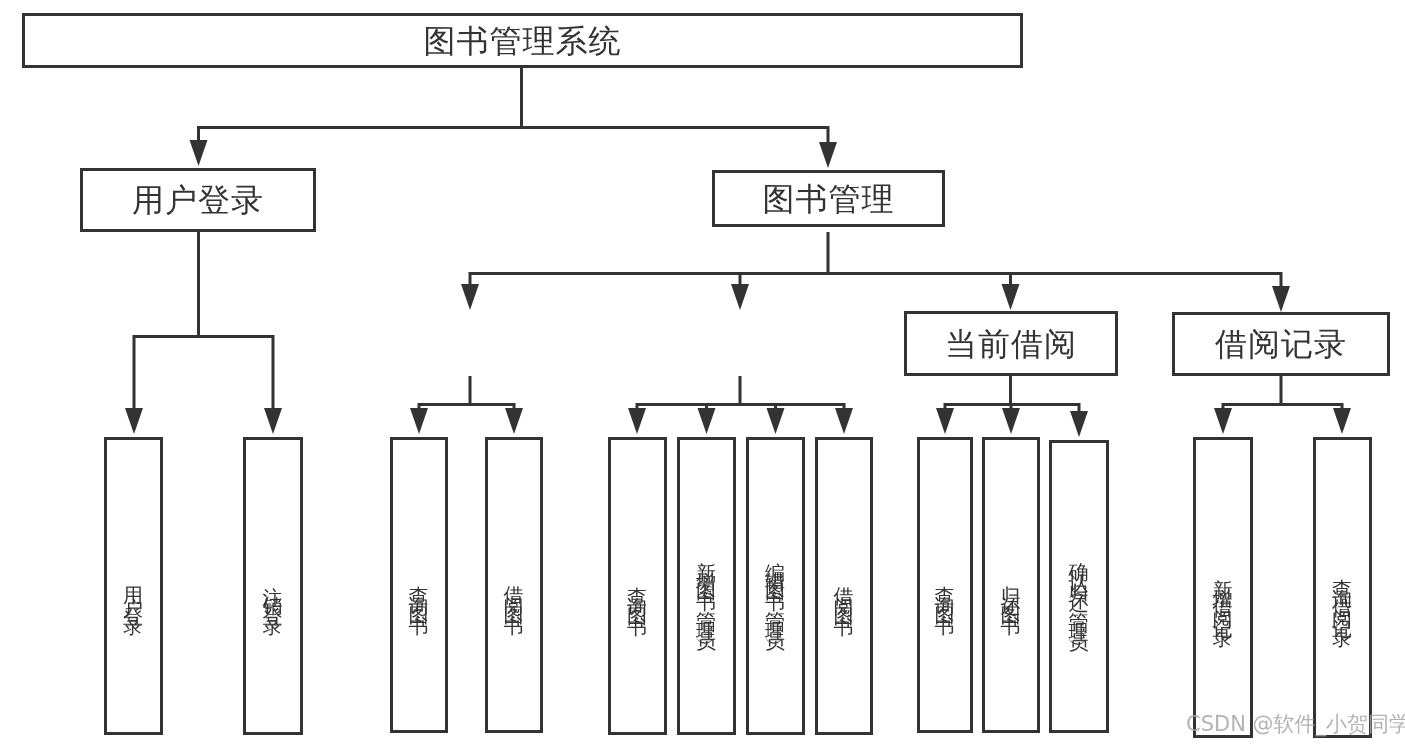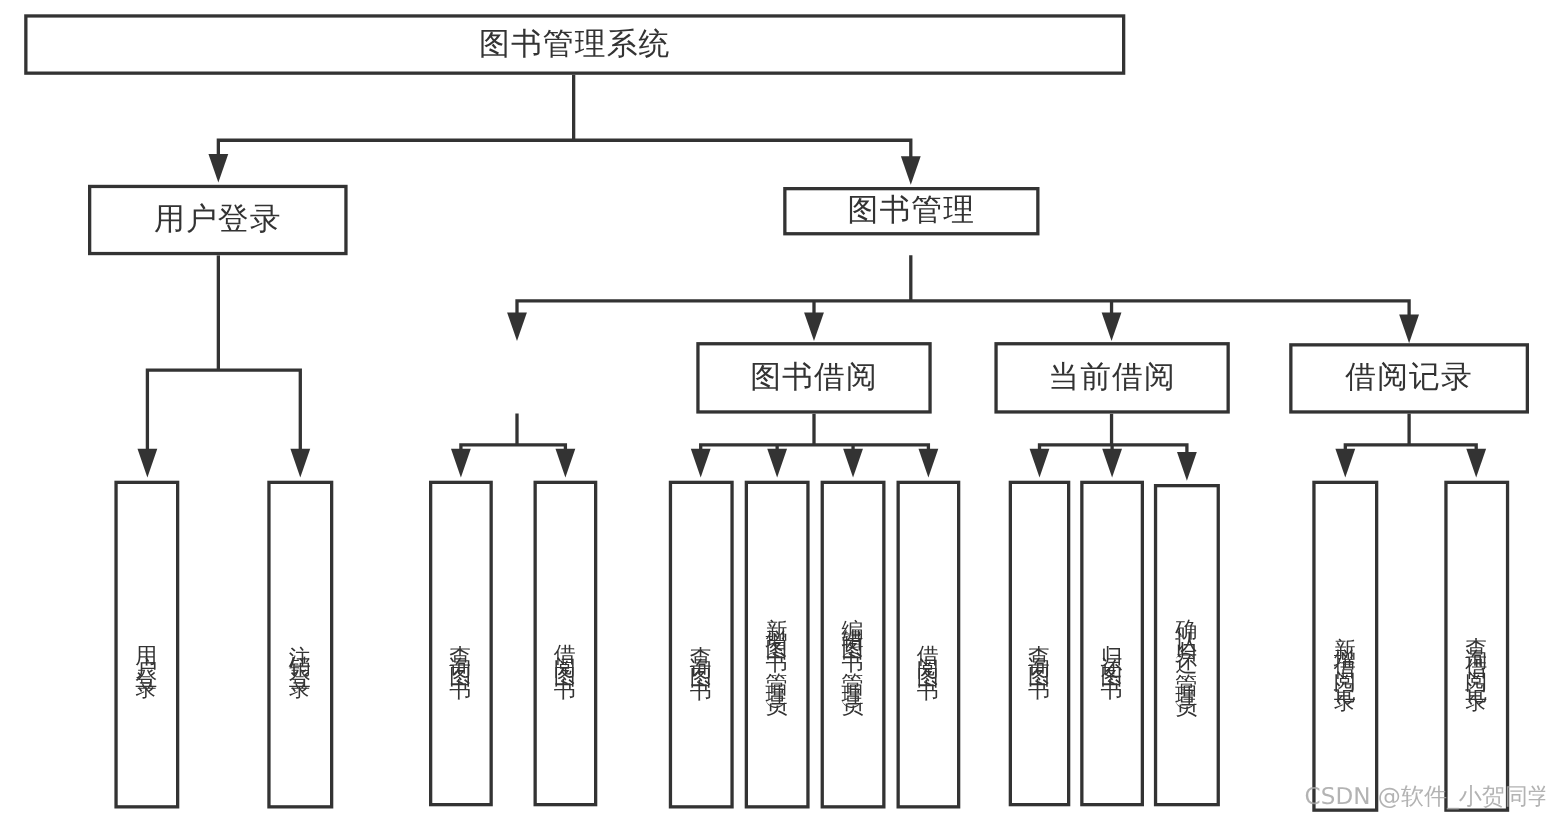--- a/index.html
+++ b/index.html
@@ -26,21 +26,21 @@
     box-sizing: border-box;
     border: 3px solid #333333;
     background: #ffffff;
     color: #333333;
     display: flex;
     align-items: center;
     justify-content: center;
     text-align: center;
   }
   .node.h {
-    font-size: 28px;
+    font-size: 32px;
     letter-spacing: 1px;
     line-height: 1;
     font-family: Liberation Serif, serif;
   }
   .node.v .vlabel {
     writing-mode: vertical-lr;
     text-orientation: mixed;
     font-size: 20px;
     letter-spacing: 10px;
     line-height: 1;
@@ -98,23 +98,22 @@
       <polygon points="1002,408 1020,408 1011,434"></polygon>
       <polygon points="1070,411 1088,411 1079,437"></polygon>
       <polygon points="1214,408 1232,408 1223,434"></polygon>
       <polygon points="1333,408 1351,408 1342,434"></polygon>
     </g>
   </svg>
 
   <div class="node h" style="left:22px; top:13px; width:1001px; height:55px;">图书管理系统</div>
 
   <div class="node h" style="left:80px; top:168px; width:236px; height:64px;">用户登录</div>
-  <div class="node h" style="left:712px; top:170px; width:233px; height:44px;">图书管理</div>
+  <div class="node h" style="left:712px; top:170px; width:233px; height:57px;">图书管理</div>
 
-  <div class="node h" style="left:633px; top:311px; width:214px; height:65px;">图书借阅</div>
   <div class="node h" style="left:904px; top:311px; width:214px; height:65px;">当前借阅</div>
   <div class="node h" style="left:1172px; top:312px; width:218px; height:64px;">借阅记录</div>
 
   <div class="node v" style="left:104px; top:437px; width:59px; height:298px;">
     <span class="vlabel">用户登录</span>
   </div>
   <div class="node v" style="left:243px; top:437px; width:60px; height:298px;">
     <span class="vlabel">注销登录</span>
   </div>
 

